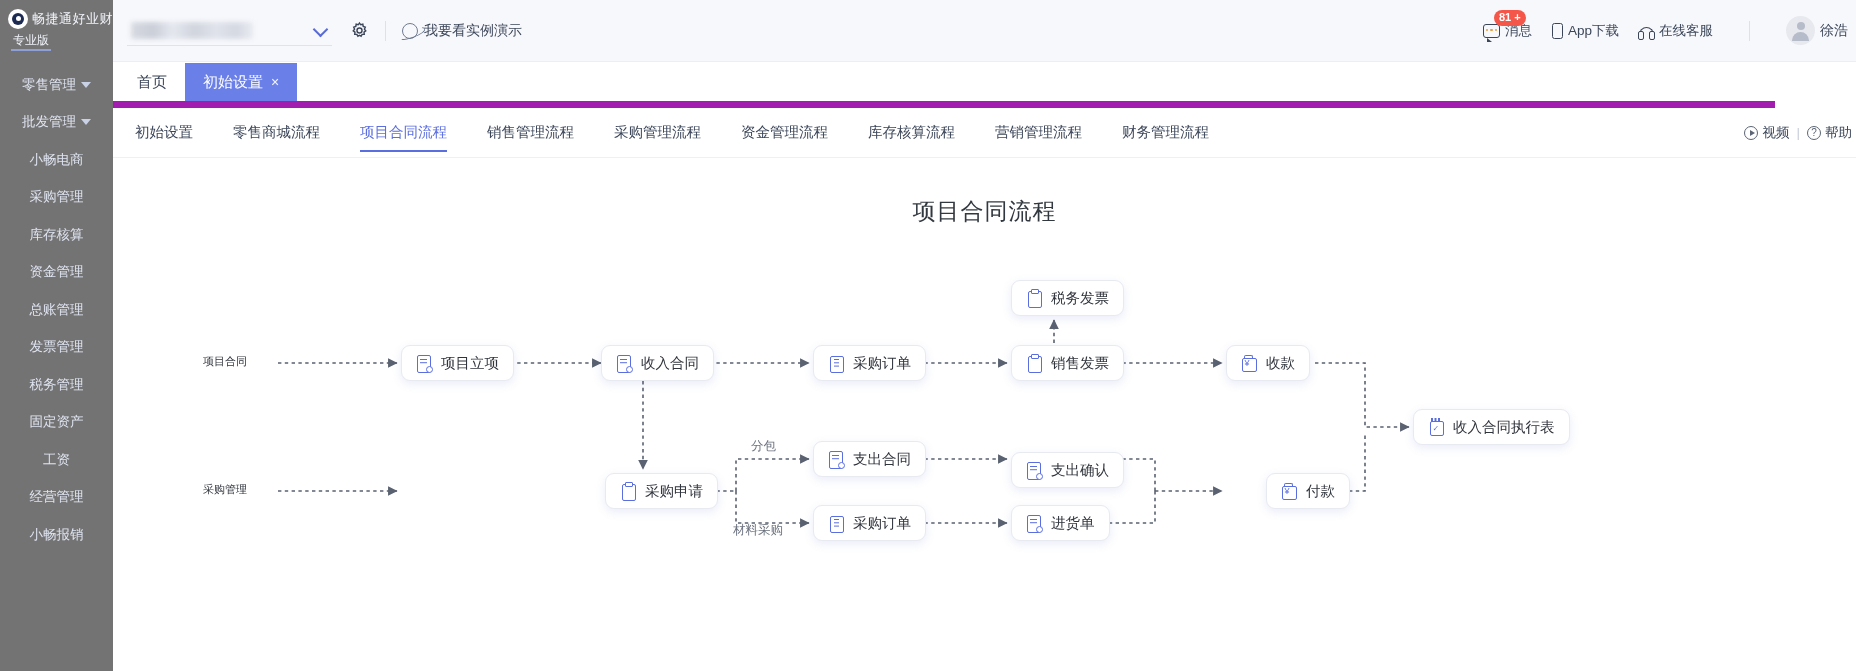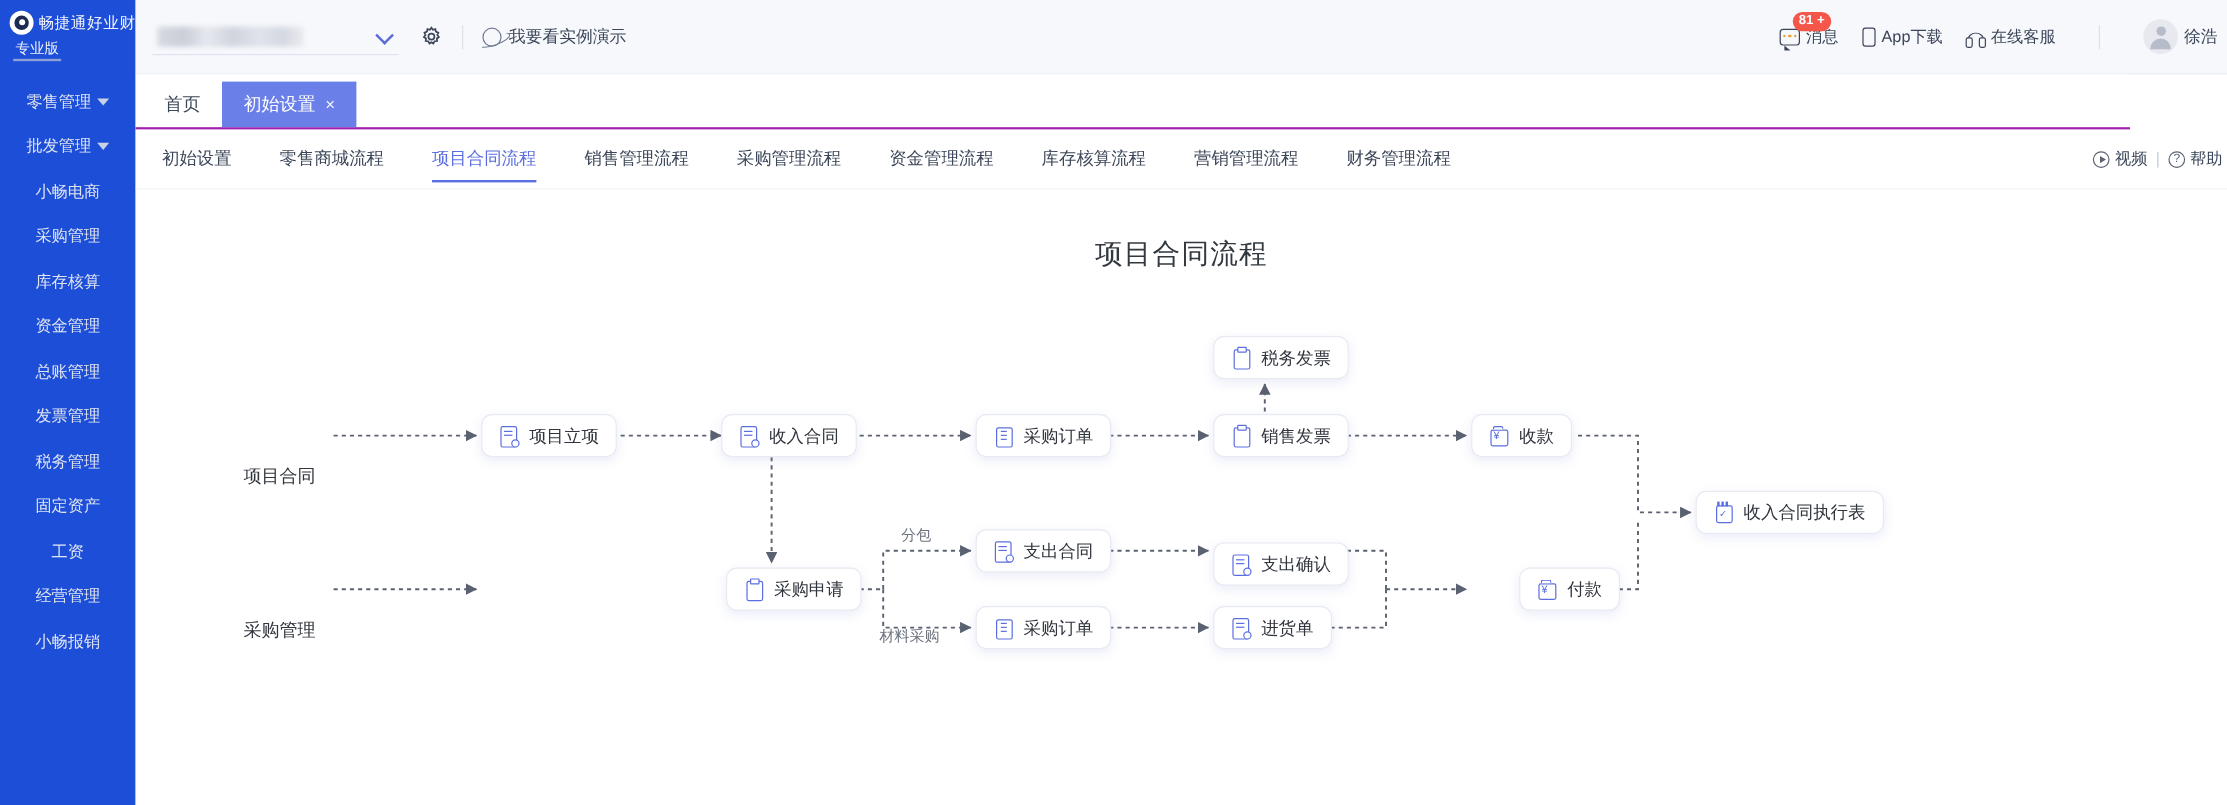--- a/index.html
+++ b/index.html
@@ -6,21 +6,21 @@
   html, body {
     width: 1856px; height: 671px;
     font-family: "Liberation Sans", "DejaVu Sans", sans-serif;
     background: #ffffff; overflow: hidden;
   }
   #app { position: relative; width: 1856px; height: 671px; background:#fff; }
 
   
   .sidebar {
     position: absolute; left: 0; top: 0; width: 113px; height: 671px;
-    background: #1d4ed8; color: #fff;
+    background: #737373; color: #fff;
   }
   .logo-box { position: relative; height: 62px; padding: 9px 0 0 8px; }
   .logo-row { display: flex; align-items: center; gap: 4px; }
   .logo-mark {
     width: 20px; height: 20px; border-radius: 50%;
     background: #ffffff; position: relative; flex: 0 0 auto;
   }
   .logo-mark::before{
     content:""; position:absolute; left:4px; top:4px; width:12px; height:12px;
     border-radius:50%; background:#1d2b52;
@@ -114,21 +114,21 @@
   .avatar::after{
     content:""; position:absolute; left:6px; top:16px; width:17px;height:9px;
     border-radius: 9px 9px 0 0; background:#b6bcc9;
   }
   .user-name { font-size:14px; color:#3c4659; white-space:nowrap; overflow:hidden; }
 
   
   .tabstrip {
     position:absolute; left:113px; top:62px; width:1662px; height:46px;
     background:#ffffff; display:flex; align-items:flex-end; padding-left: 6px;
-    border-bottom:2px solid #a21caf;
+    border-bottom:7px solid #a21caf;
   }
   .tab {
     height:38px; display:flex; align-items:center; gap:8px; padding: 0 18px;
     font-size:15px; color:#3c4659; cursor:pointer;
   }
   .tab.active { background:#6a7fe8; color:#fff; }
   .tab-close { font-size: 14px; opacity:.92; }
 
   
   .subnav {
@@ -212,21 +212,21 @@
   .nico.list::before{
     content:""; position:absolute; left:1.5px; top:2px; width:12px;height:15px;
     border:1.6px solid #5b6ee0; border-radius:2px;
   }
   .nico.list .ln{
     position:absolute; left:6px; top:5.5px; width:5px;height:1.3px;background:#5b6ee0;
     box-shadow: 0 3.3px 0 #5b6ee0, 0 6.6px 0 #5b6ee0;
   }
 
   .row-label {
-    position:absolute; font-size:15px; color:#30343c; white-space:nowrap;margin-top:34px;
+    position:absolute; font-size:11px; color:#30343c; white-space:nowrap;
   }
   .edge-label {
     position:absolute; font-size:12.5px; color:#6b727e; white-space:nowrap;
   }
 </style>
 </head>
 <body>
 
 <div id="app">
 

